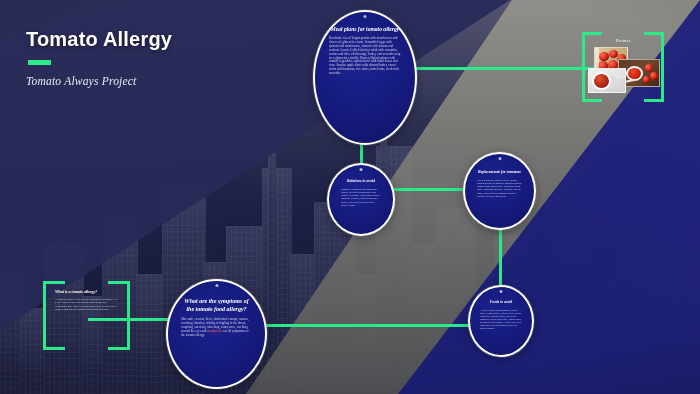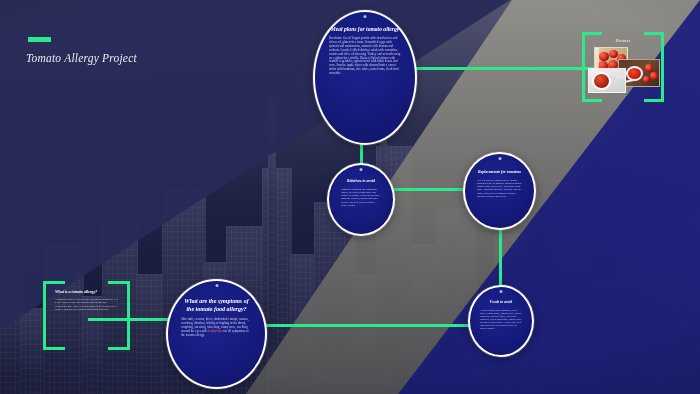--- a/index.html
+++ b/index.html
@@ -159,22 +159,23 @@
     <div class="bld" style="left:380px;  width:7px;   height:282px;"></div>
   </div>
   <div class="haze"></div>
 
   <div class="diag-grey2"></div>
   <div class="diag-blue-tr"></div>
   <div class="diag-left"></div>
   <div class="vign"></div>
 
   <div class="title-wrap">
+    <div class="big-title title-underline-shadow">Tomato Allergy</div>
     <div class="green-rule"></div>
-    <div class="subtitle">Tomato Allergy Project</div>
+    <div class="subtitle">Tomato Always Project</div>
   </div>
 
   <div class="conn" style="left:414px; top:67px; width:190px; height:3px;"></div>
   <div class="conn" style="left:360px; top:138px; width:3px; height:34px;"></div>
   <div class="conn" style="left:391px; top:188px; width:80px; height:3px;"></div>
   <div class="conn" style="left:499px; top:225px; width:3px; height:66px;"></div>
   <div class="conn" style="left:262px; top:324px; width:212px; height:3px;"></div>
   <div class="conn" style="left:88px; top:318px; width:86px; height:3px;"></div>
 
   <div class="node" id="node-meal">

